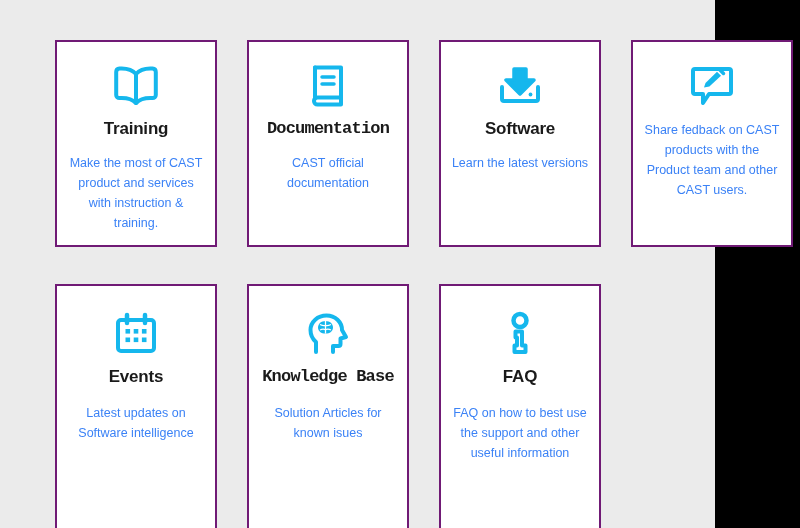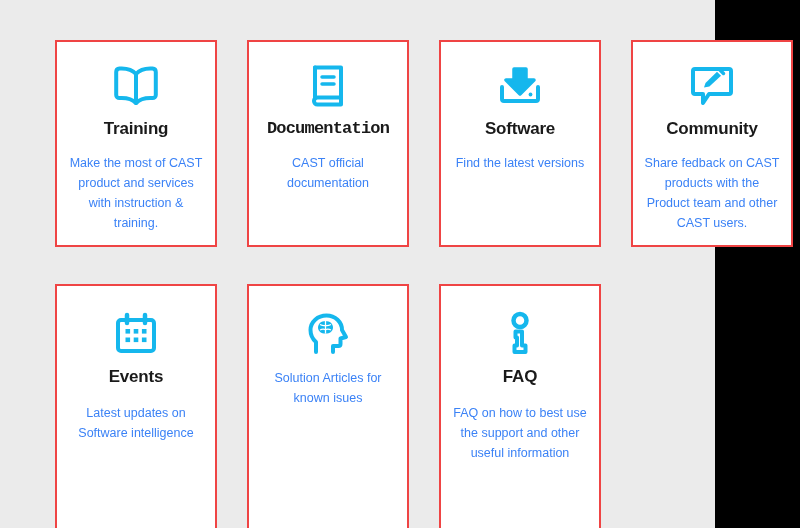--- a/index.html
+++ b/index.html
@@ -45,21 +45,21 @@
     top: 40px;
     width: 745px;
     display: grid;
     grid-template-columns: repeat(4, 162px);
     column-gap: 30px;
     row-gap: 37px;
   }
 
   .card {
     background: #ffffff;
-    border: 2px solid #ef4444;
+    border: 2px solid #701a75;
     box-sizing: border-box;
     height: 207px;
     padding: 16px 10px 10px 10px;
     display: flex;
     flex-direction: column;
     align-items: center;
     position: relative;
   }
   .card.row-two {
     height: 252px;
@@ -138,32 +138,31 @@
 
     <div class="card">
       <div class="card-icon">
         <svg width="48" height="42" viewBox="0 0 48 42">
           <path d="M18 4 L30 4 L30 15 L38 15 L24 29 L10 15 L18 15 Z" fill="#15b7ed" stroke="#15b7ed" stroke-width="3.5" stroke-linejoin="round"></path>
           <path d="M6 22 L6 34 C6 35.1 6.9 36 8 36 L40 36 C41.1 36 42 35.1 42 34 L42 22" fill="none" stroke="#15b7ed" stroke-width="4" stroke-linejoin="round" stroke-linecap="round"></path>
           <circle cx="34.5" cy="29.5" r="1.9" fill="#15b7ed"></circle>
         </svg>
       </div>
       <div class="card-title">Software</div>
-      <div class="card-desc">Find the latest versions</div>
+      <div class="card-desc">Learn the latest versions</div>
     </div>
 
     <div class="card">
       <div class="card-icon">
         <svg width="46" height="44" viewBox="0 0 46 44">
           <path d="M6 5 L40 5 C41.1 5 42 5.9 42 7 L42 28 C42 29.1 41.1 30 40 30 L20 30 L14 39 L14 30 L6 30 C4.9 30 4 29.1 4 28 L4 7 C4 5.9 4.9 5 6 5 Z" fill="none" stroke="#15b7ed" stroke-width="4" stroke-linejoin="round"></path>
           <path d="M15 23.5 L16.5 19 L28 7.8 L32 11.8 L20.4 22.6 Z" fill="#15b7ed"></path>
           <path d="M30.5 5.5 L34.5 9.5" stroke="#15b7ed" stroke-width="3.5" stroke-linecap="round"></path>
         </svg>
       </div>
-      <div class="card-title">Community</div>
       <div class="card-desc">Share fedback on CAST products with the Product team and other CAST users.</div>
     </div>
 
     <div class="card row-two">
       <div class="card-icon">
         <svg width="44" height="44" viewBox="0 0 44 44">
           <rect x="4" y="8" width="36" height="31" rx="3" fill="none" stroke="#15b7ed" stroke-width="4"></rect>
           <line x1="13" y1="3" x2="13" y2="11" stroke="#15b7ed" stroke-width="4.5" stroke-linecap="round"></line>
           <line x1="31" y1="3" x2="31" y2="11" stroke="#15b7ed" stroke-width="4.5" stroke-linecap="round"></line>
           <rect x="11.5" y="17" width="4.6" height="4.6" fill="#15b7ed"></rect>
@@ -183,20 +182,21 @@
         <svg width="46" height="44" viewBox="0 0 46 44">
           <path d="M11 40 L11 30 C7.5 27 5.5 22.5 5.5 18 C5.5 9.7 12.7 3.5 21.5 3.5 C30.3 3.5 37 10 37 18 L41 25 L35.5 26.5 L35.5 32 C35.5 33.1 34.6 34 33.5 34 L28 34 L28 40" fill="none" stroke="#15b7ed" stroke-width="4" stroke-linejoin="round" stroke-linecap="round"></path>
           <path d="M13 15.5 C13 11.8 16.2 9 20.5 9 C24.8 9 28 11.8 28 15.5 C28 19.2 24.8 21.6 20.5 21.6 C16.2 21.6 13 19.2 13 15.5 Z" fill="#15b7ed"></path>
           <path d="M20.5 9 L20.5 21.6" stroke="#ffffff" stroke-width="1.3"></path>
           <path d="M15 12.5 C17.5 13.8 19 14 20.5 13.5" stroke="#ffffff" stroke-width="1.2" fill="none"></path>
           <path d="M26 12.5 C23.5 13.8 22 14 20.5 13.5" stroke="#ffffff" stroke-width="1.2" fill="none"></path>
           <path d="M15 18 C17.5 16.8 19 17 20.5 17.8" stroke="#ffffff" stroke-width="1.2" fill="none"></path>
           <path d="M26 18 C23.5 16.8 22 17 20.5 17.8" stroke="#ffffff" stroke-width="1.2" fill="none"></path>
         </svg>
       </div>
+      <div class="card-title tight">Knowledge Base</div>
       <div class="card-desc">Solution Articles for known isues</div>
     </div>
 
     <div class="card row-two">
       <div class="card-icon">
         <svg width="30" height="46" viewBox="0 0 30 46">
           <circle cx="15" cy="9.5" r="6.5" fill="none" stroke="#15b7ed" stroke-width="4.5"></circle>
           <path d="M10.5 20.5 L17 20.5 L17 34.5 L20.5 34.5 L20.5 41 L9.5 41 L9.5 34.5 L12 34.5 L12 26.5 L10.5 26.5 Z" fill="none" stroke="#15b7ed" stroke-width="4" stroke-linejoin="round"></path>
         </svg>
       </div>

